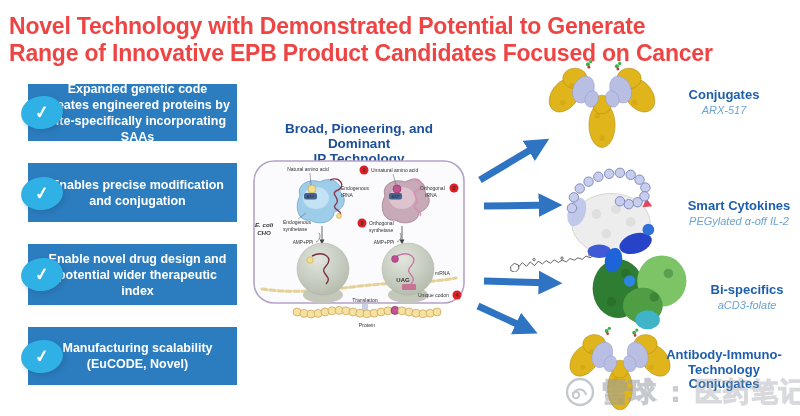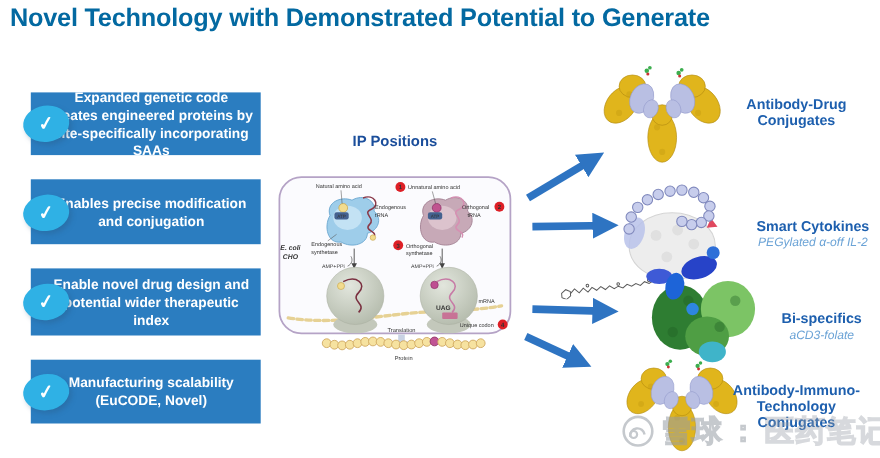--- a/index.html
+++ b/index.html
@@ -1,20 +1,20 @@
 <!DOCTYPE html>
 <html><head>
 <meta charset="utf-8">
 <style>
   html,body{margin:0;padding:0;}
   body{width:800px;height:416px;position:relative;background:#ffffff;overflow:hidden;
        font-family:"Liberation Sans",sans-serif;}
   
-  .slide-title{position:absolute;left:9px;top:3px;width:780px;font-size:23px;font-weight:bold;
-       color:#0369a1;line-height:1.18;letter-spacing:-0.2px;}
+  .slide-title{position:absolute;left:9px;top:13px;width:780px;font-size:23px;font-weight:bold;
+       color:#ef4444;line-height:1.18;letter-spacing:-0.2px;}
   
   .feature{position:absolute;left:28px;width:209px;background:#2b7dc0;color:#fff;font-weight:bold;
        font-size:12.5px;line-height:1.28;display:flex;align-items:center;justify-content:center;
        text-align:center;padding:4px 7px 4px 17px;box-sizing:border-box;}
   #feature-1{top:84px;height:57px}
   #feature-2{top:163px;height:59px}
   #feature-3{top:244px;height:61px}
   #feature-4{top:327px;height:58px}
   .check{position:absolute;left:21px;width:42px;height:33px;background:#2fb1e5;border-radius:50%;
        transform:rotate(-8deg);display:flex;align-items:center;justify-content:center;color:#fff;
@@ -46,20 +46,21 @@
        -webkit-text-stroke:1.2px #979da6;letter-spacing:1px;white-space:nowrap;}
   .wm-account{opacity:.7;}
   
   .diagram-svg text{font-family:"Liberation Sans",sans-serif;fill:#333;}
 </style>
 </head>
 <body>
 
 <div class="slide-title">
   <div>Novel Technology with Demonstrated Potential to Generate</div>
+  <div>Range of Innovative EPB Product Candidates Focused on Cancer</div>
 </div>
 
 <div class="feature" id="feature-1">
   <span>Expanded genetic code creates engineered proteins by site-specifically incorporating SAAs</span>
 </div>
 <div class="feature" id="feature-2">
   <span>Enables precise modification and conjugation</span>
 </div>
 <div class="feature" id="feature-3">
   <span>Enable novel drug design and potential wider therapeutic index</span>
@@ -74,21 +75,22 @@
     <span>✓</span>
   </div>
 <div class="check" id="check-3">
     <span>✓</span>
   </div>
 <div class="check" id="check-4">
     <span>✓</span>
   </div>
 
 <div class="ip-title">
-  <div>IP Positions</div>
+  <div>Broad, Pioneering, and Dominant</div>
+  <div>IP Technology</div>
 </div>
 
 <svg class="diagram-svg" width="222" height="178" viewBox="0 0 222 178">
   <defs>
     <radialGradient id="rg" cx="40%" cy="32%" r="75%">
       <stop offset="0" stop-color="#e2e6dd"></stop>
         <stop offset="1" stop-color="#b3baab"></stop>
     </radialGradient>
     <marker id="arrd" markerWidth="5" markerHeight="5" refX="3.6" refY="2.5" orient="auto" markerUnits="userSpaceOnUse">
       <path d="M0,0 L5,2.5 L0,5 Z" fill="#444"></path>
@@ -312,22 +314,22 @@
   <ellipse cx="37" cy="16" rx="9" ry="13" transform="rotate(12 37 16)" fill="#1d64d8"></ellipse>
   <circle cx="54" cy="38" r="6" fill="#2e86e0"></circle>
   <ellipse cx="73" cy="79" rx="13" ry="10" fill="#3fb4c9"></ellipse>
 </svg>
 
 <svg class="product-img" id="product-img-4" width="116" height="93" viewBox="0 0 120 105">
   <use href="#antibody-shape"></use>
 </svg>
 
 <div class="product-label" id="product-label-1">
-  <div>Antibody-Drug</div>
   <div>Conjugates</div>
+  <div class="product-sub">ARX-517</div>
 </div>
 <div class="product-label" id="product-label-2">
   <div>Smart Cytokines</div>
   <div class="product-sub">PEGylated α-off IL-2</div>
 </div>
 <div class="product-label" id="product-label-3">
   <div>Bi-specifics</div>
   <div class="product-sub">aCD3-folate</div>
 </div>
 <div class="product-label" id="product-label-4">

